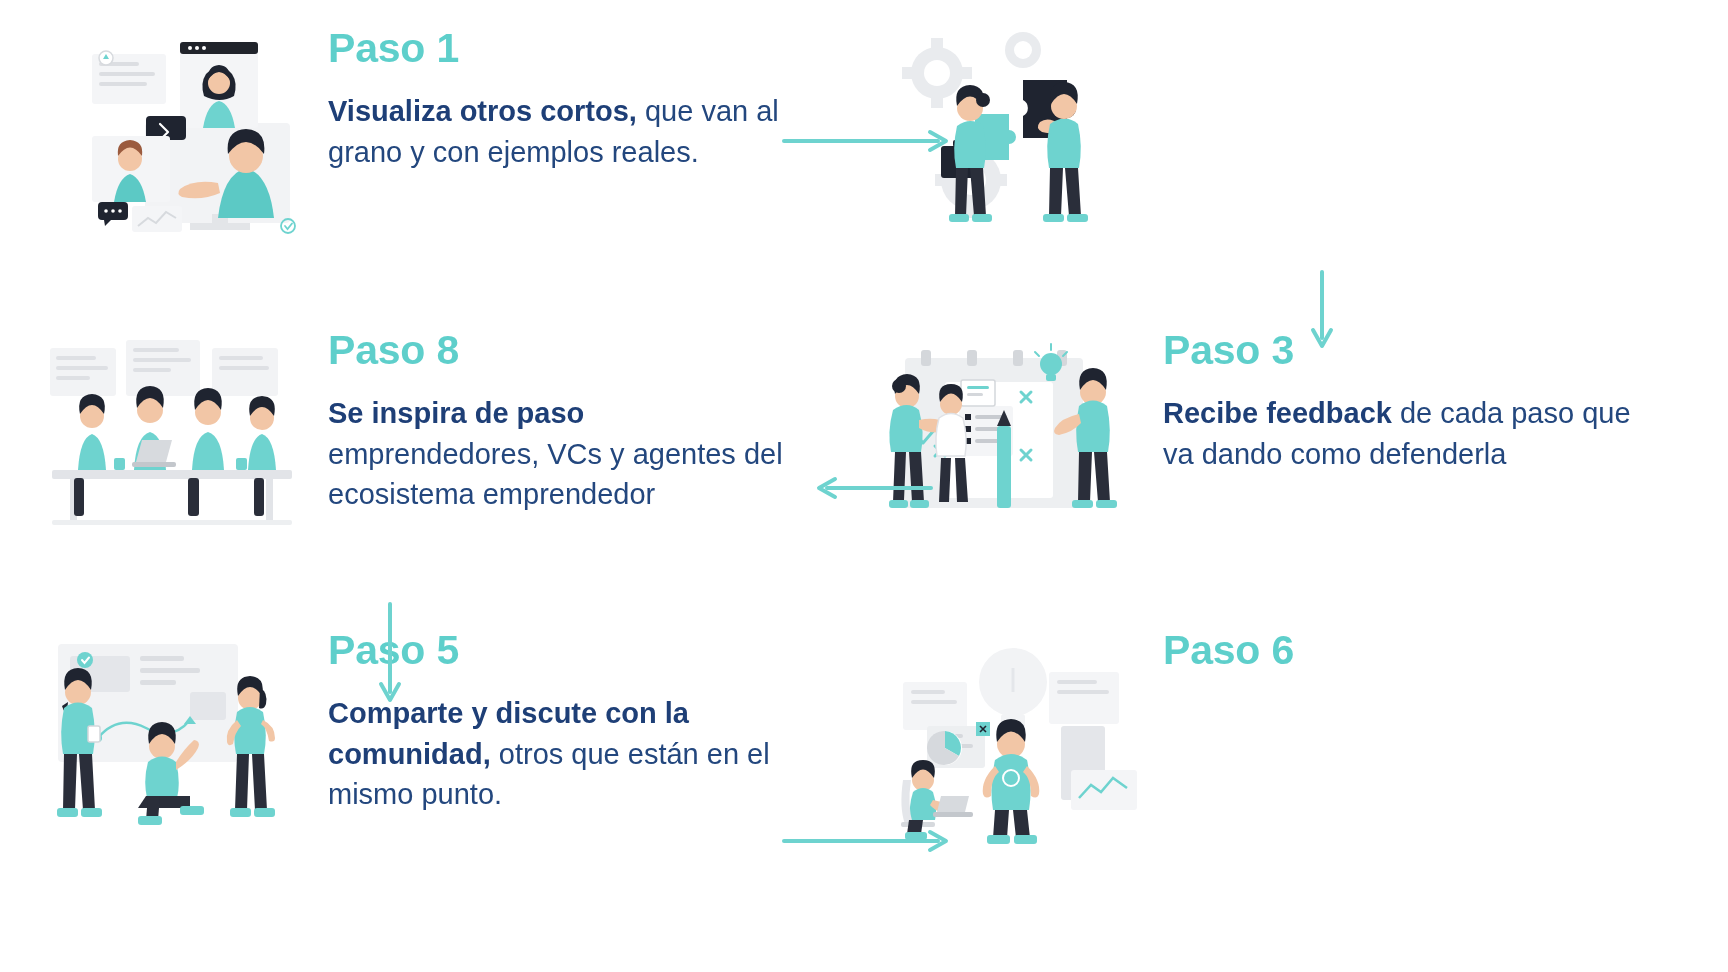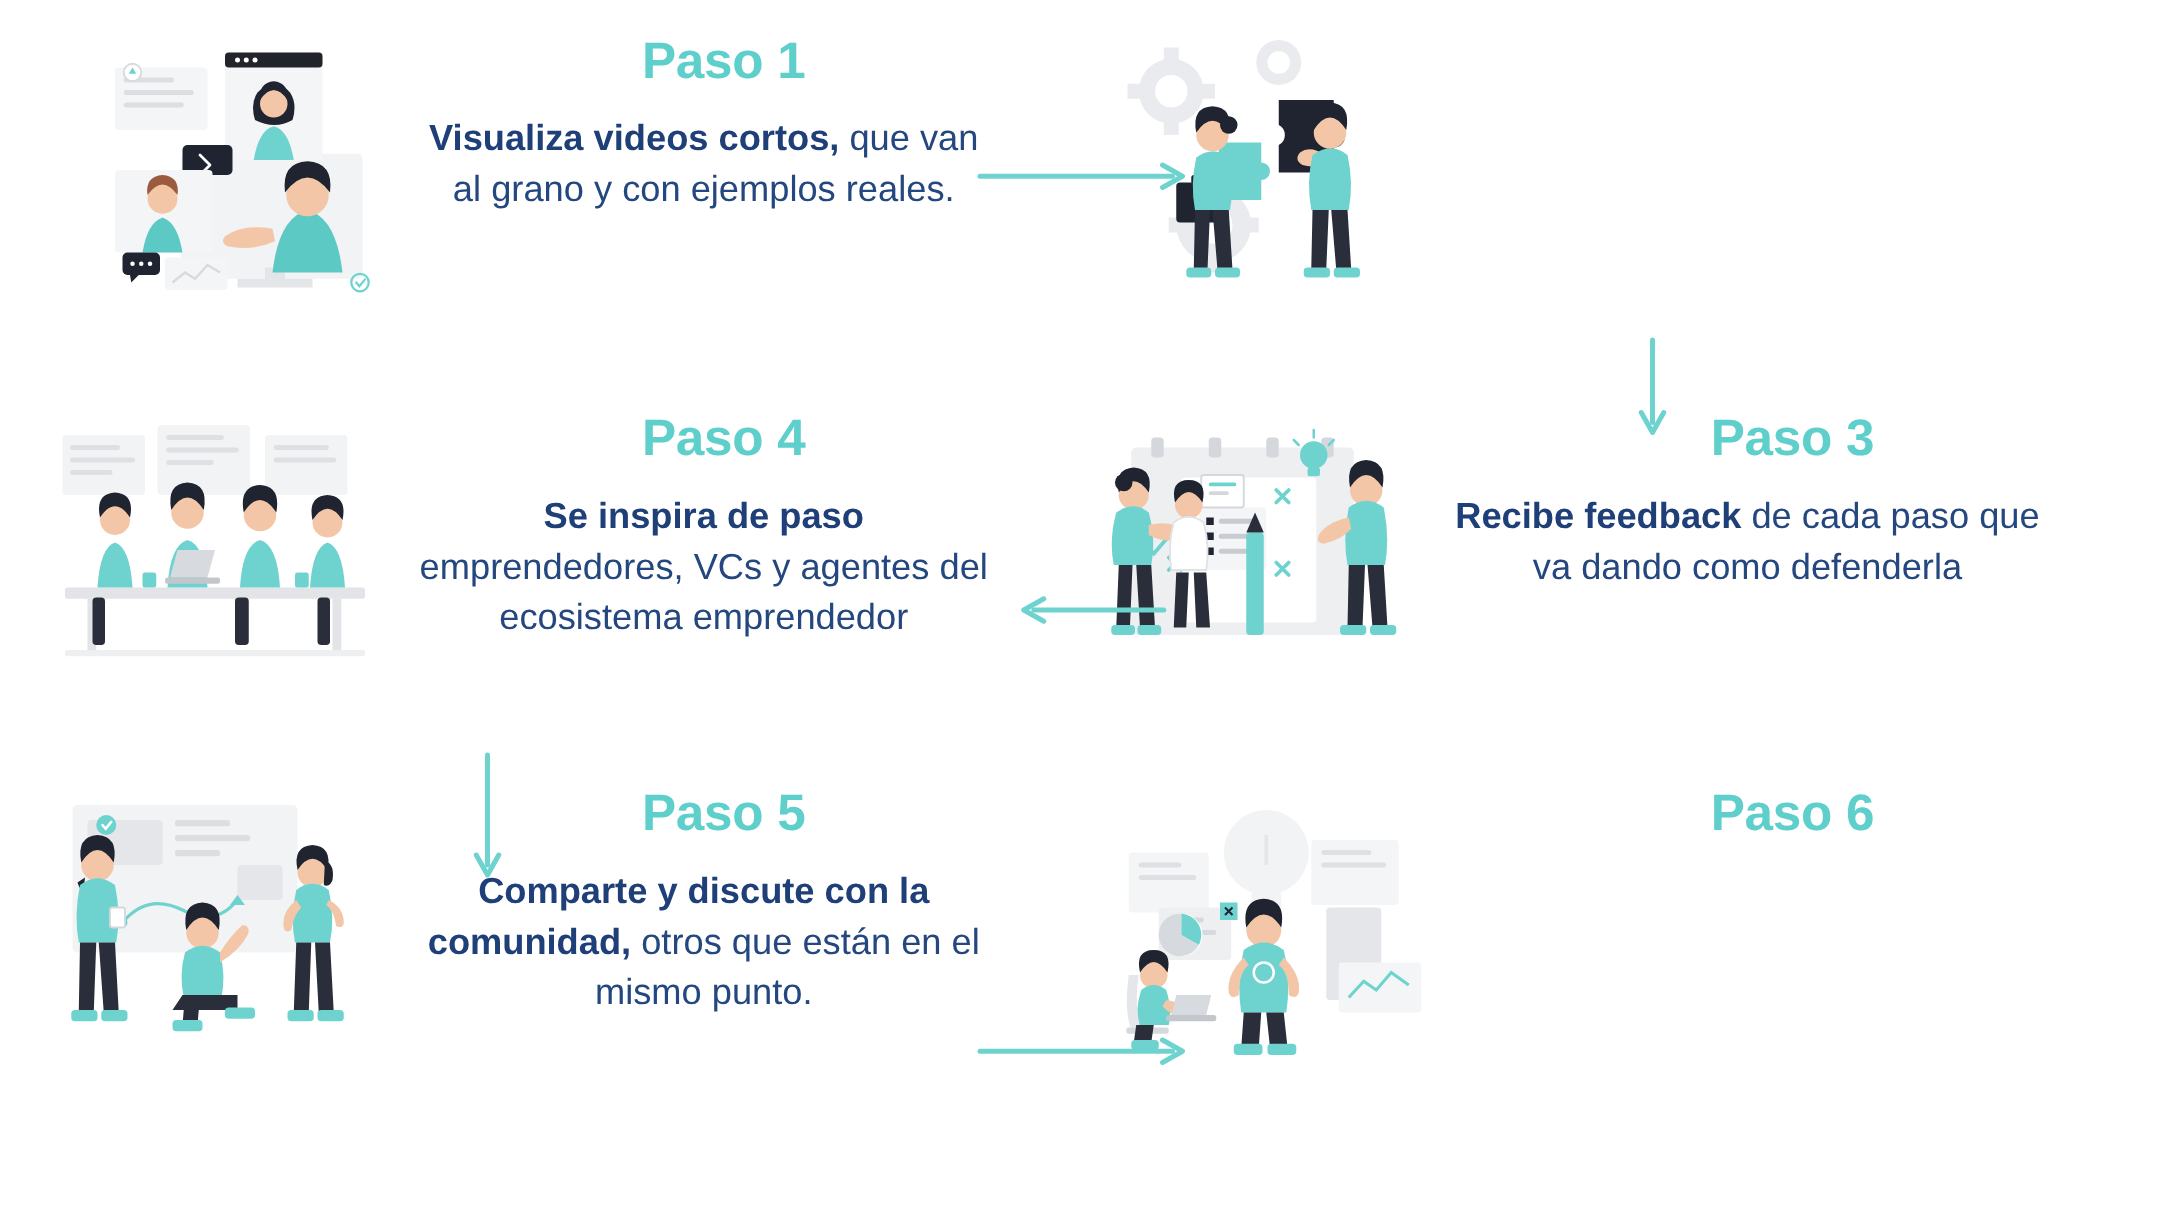--- a/index.html
+++ b/index.html
@@ -3,21 +3,21 @@
 <meta charset="utf-8">
 <style>
   * { margin:0; padding:0; box-sizing:border-box; }
   html,body { width:1728px; height:972px; }
   body {
     background:#ffffff;
     font-family:"Liberation Sans", sans-serif;
     overflow:hidden;
     position:relative;
   }
-  .canvas { position:relative; width:1728px; height:696px;text-align:center; }
+  .canvas { position:relative; width:1728px; height:696px; }
 
   
   .step { position:absolute; display:flex; align-items:flex-start; }
   .art  { width:270px; height:215px; position:relative; flex:0 0 270px; }
   .copy { padding-left:18px; }
 
   .step-title {
     font-size:41px;
     font-weight:700;
     color:#5ECFCB;
@@ -113,21 +113,21 @@
           <rect x="92" y="178" width="50" height="26" rx="3" fill="#F4F5F7"></rect>
           <polyline points="98,198 108,190 116,195 126,184 136,190" fill="none" stroke="#D7DADE" stroke-width="2"></polyline>
           <circle cx="248" cy="198" r="7" fill="none" stroke="#6ED3CF" stroke-width="1.8"></circle>
           <path d="M245 198 l2.5 3 l4.5 -5.5" fill="none" stroke="#6ED3CF" stroke-width="1.8" stroke-linecap="round"></path>
         </svg>
       </div>
     </div>
     <div class="copy">
       <div class="step-title">Paso 1</div>
       <div class="step-body">
-        <b>Visualiza videos cortos,</b><span> que van al grano y con ejemplos reales.</span>
+        <b>Visualiza otros cortos,</b><span> que van al grano y con ejemplos reales.</span>
       </div>
     </div>
   </div>
 
   <div class="step" id="step2">
     <div class="art">
       <div class="ill">
         <svg viewBox="0 0 270 215">
 
           <g fill="#E9EBEE">
@@ -220,21 +220,21 @@
           <path d="M210 86 q12 -18 24 0 q4 -19 -12 -20 q-16 1 -12 20z" fill="#1F2430"></path>
           <path d="M208 140 q2 -32 14 -36 q12 4 14 36z" fill="#6ED3CF"></path>
           <rect x="214" y="148" width="10" height="38" rx="3" fill="#2A2E3A"></rect>
 
           <rect x="74" y="128" width="11" height="12" rx="2" fill="#6ED3CF"></rect>
           <rect x="196" y="128" width="11" height="12" rx="2" fill="#6ED3CF"></rect>
         </svg>
       </div>
     </div>
     <div class="copy">
-      <div class="step-title">Paso 4</div>
+      <div class="step-title">Paso 8</div>
       <div class="step-body">
         <b>Se inspira de paso</b><span> emprendedores, VCs y agentes del ecosistema emprendedor</span>
       </div>
     </div>
   </div>
 
   <div class="step" id="step3">
     <div class="art">
       <div class="ill">
         <svg viewBox="0 0 270 215">

